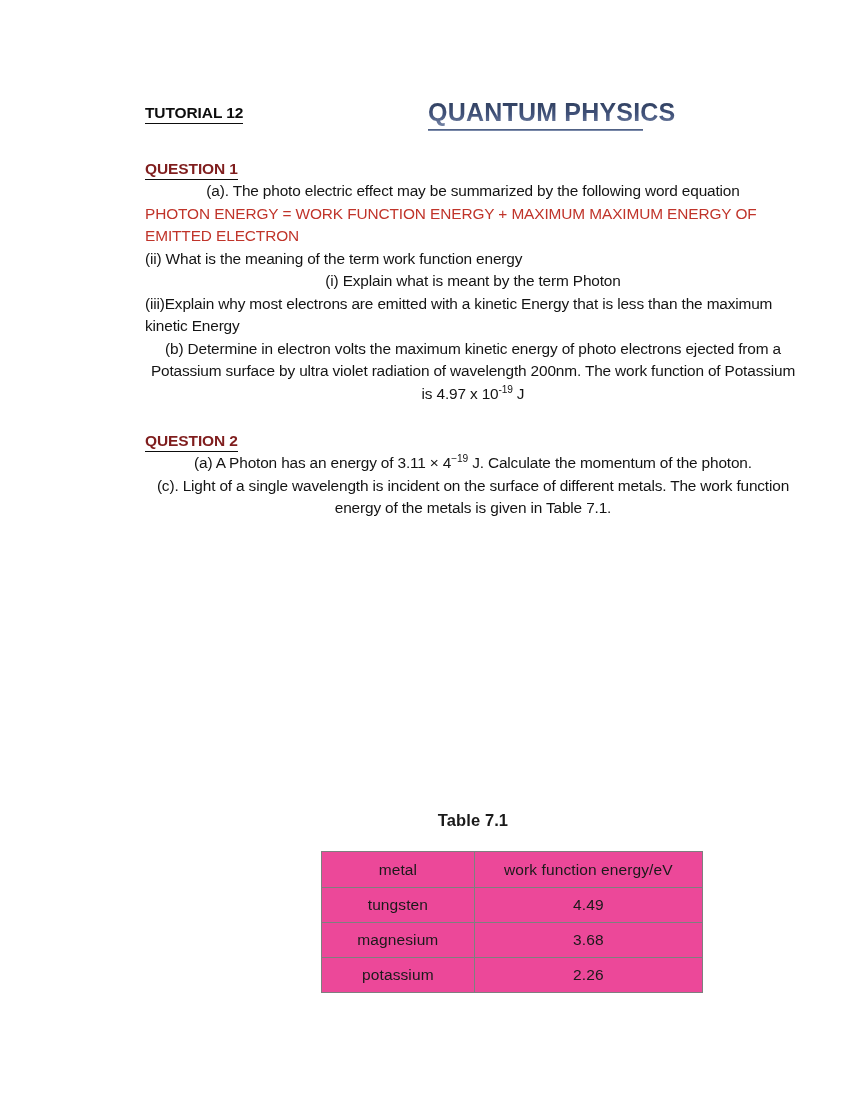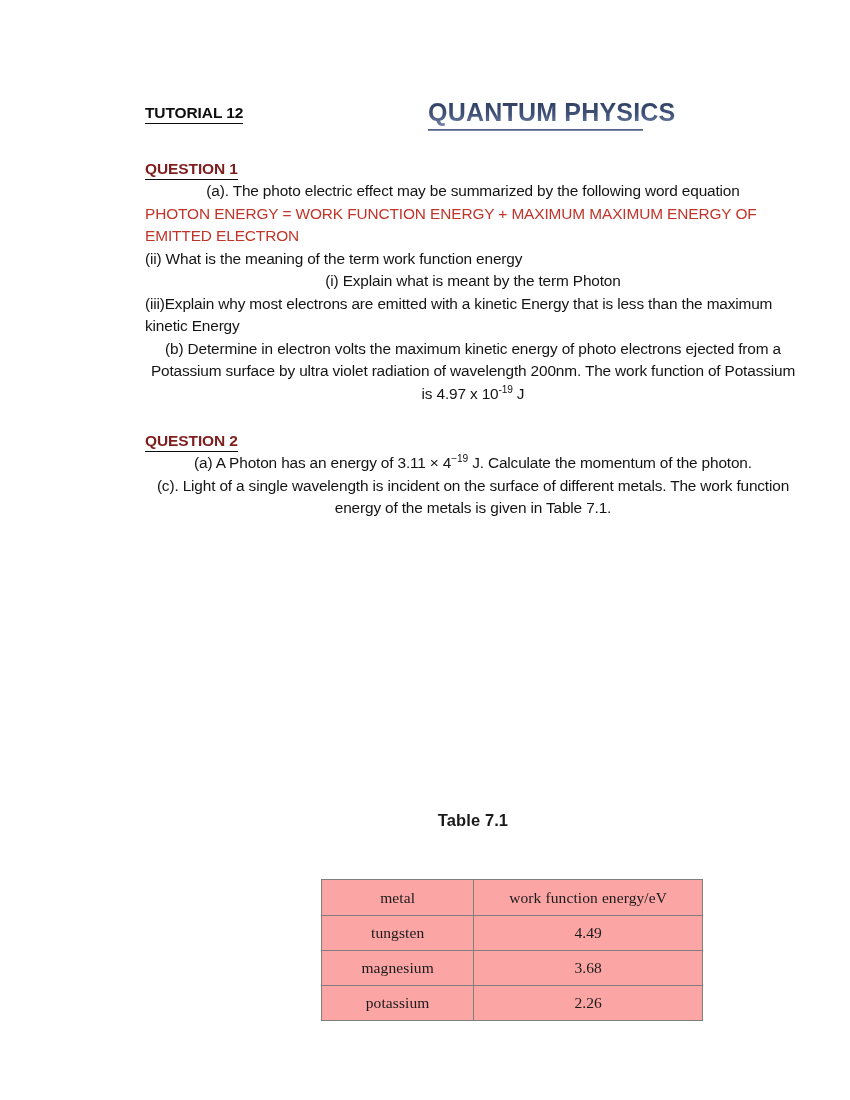--- a/index.html
+++ b/index.html
@@ -133,25 +133,25 @@
     font-family: "Liberation Sans", sans-serif;
     font-size: 16.5px;
     font-weight: bold;
     color: #1a1a1a;
     letter-spacing: 0.1px;
   }
 
   .data-table {
     position: absolute;
     left: 176px;
-    top: 776px;
+    top: 748px;
     width: 382px;
     border-collapse: collapse;
-    font-family: Liberation Serif, serif;
-    background: #fca5a5;
+    font-family: Liberation Sans, sans-serif;
+    background: #ec4899;
   }
   .data-table td {
     border: 1px solid #7f7f7f;
     height: 34px;
     text-align: center;
     vertical-align: middle;
     font-size: 15.5px;
     color: #1a1a1a;
     letter-spacing: 0.1px;
     padding: 0 6px;

